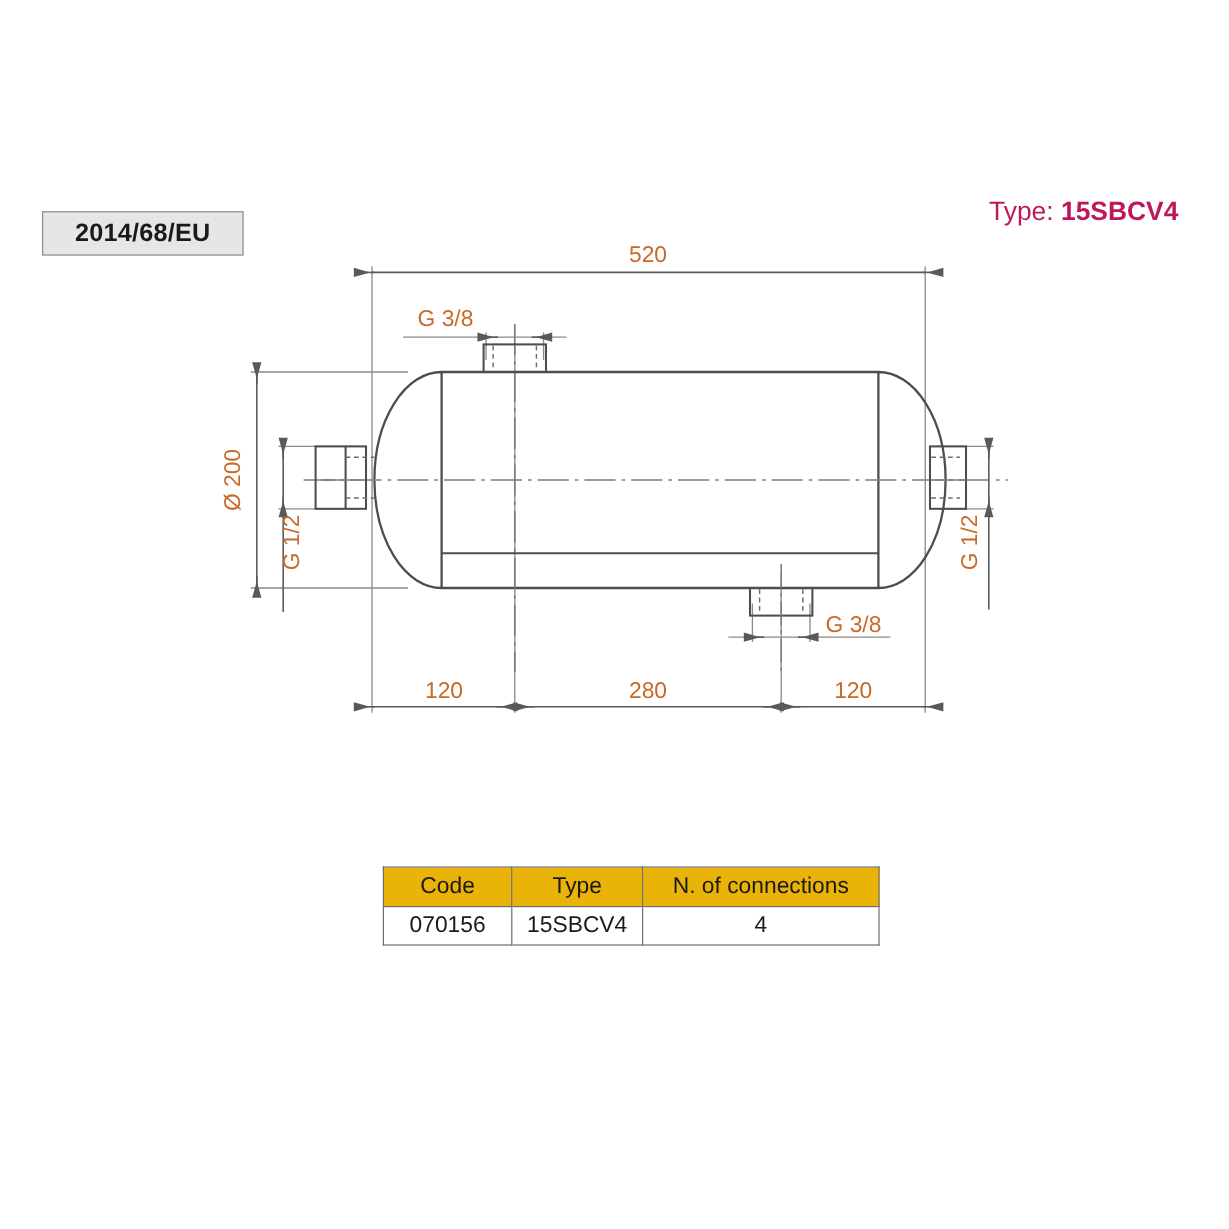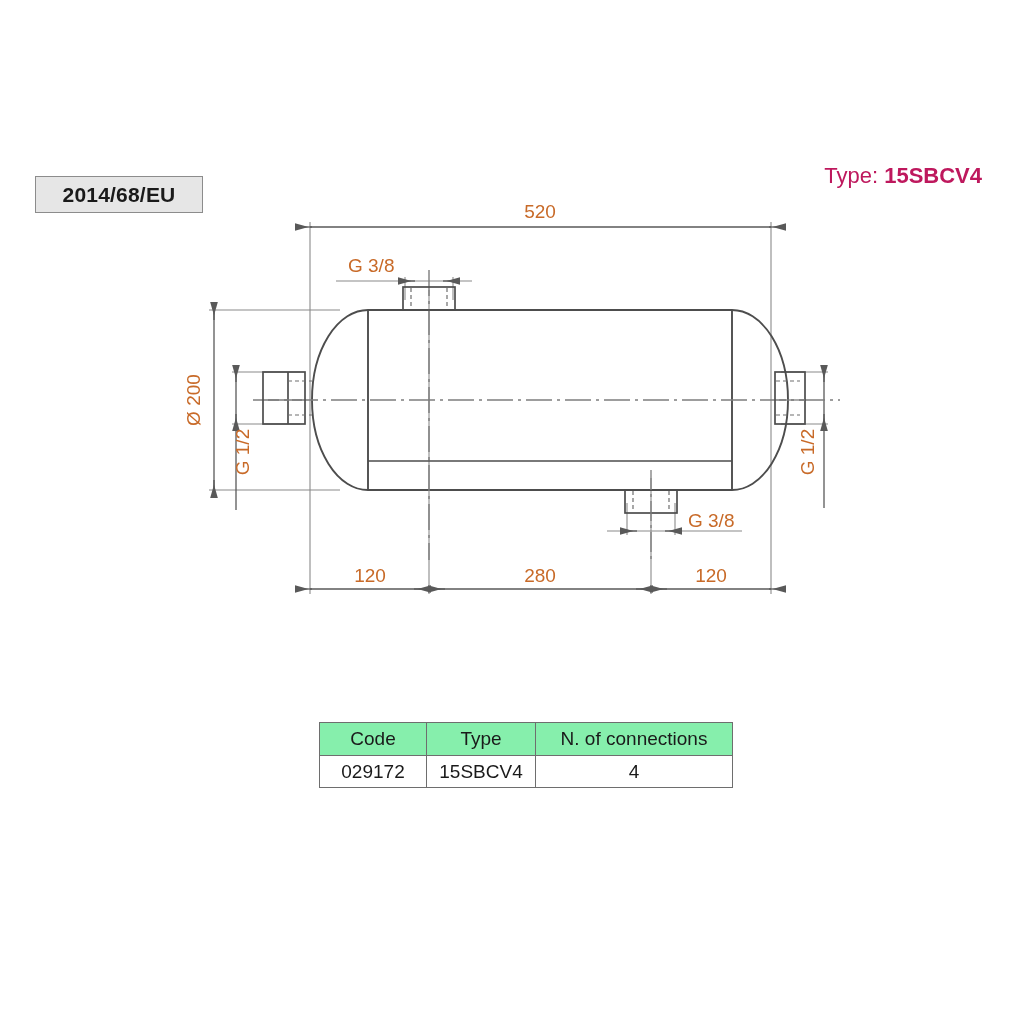--- a/index.html
+++ b/index.html
@@ -67,21 +67,21 @@
   }
   #parts-table th, #parts-table td {
     border: 1.4px solid #6e6e6e;
     padding: 2px 10px;
     text-align: center;
     font-weight: normal;
     white-space: nowrap;
     line-height: 1.45;
   }
   #parts-table thead th {
-    background: #86efac;
+    background: #eab308;
   }
   #parts-table tbody td {
     background: #ffffff;
   }
   #parts-table .col-code { min-width: 86px; }
   #parts-table .col-item { min-width: 88px; }
   #parts-table .col-conn { min-width: 176px; }
 </style>
 </head>
 <body>
@@ -278,20 +278,20 @@
   <table id="parts-table">
     <thead>
       <tr>
         <th class="col-code">Code</th>
         <th class="col-item">Type</th>
         <th class="col-conn">N. of connections</th>
       </tr>
     </thead>
     <tbody>
       <tr>
-        <td class="col-code">029172</td>
+        <td class="col-code">070156</td>
         <td class="col-item">15SBCV4</td>
         <td class="col-conn">4</td>
       </tr>
     </tbody>
   </table>
 
 </div>
 
 </body></html>

